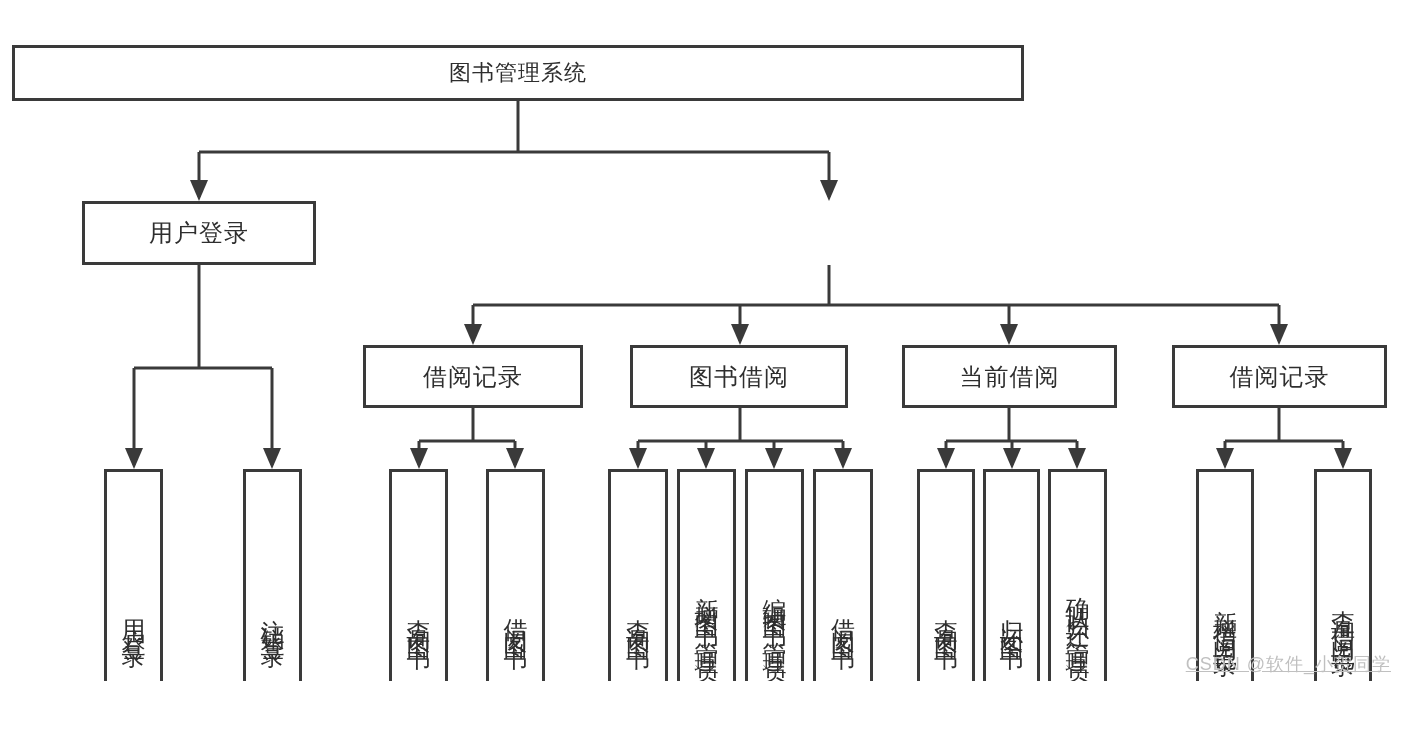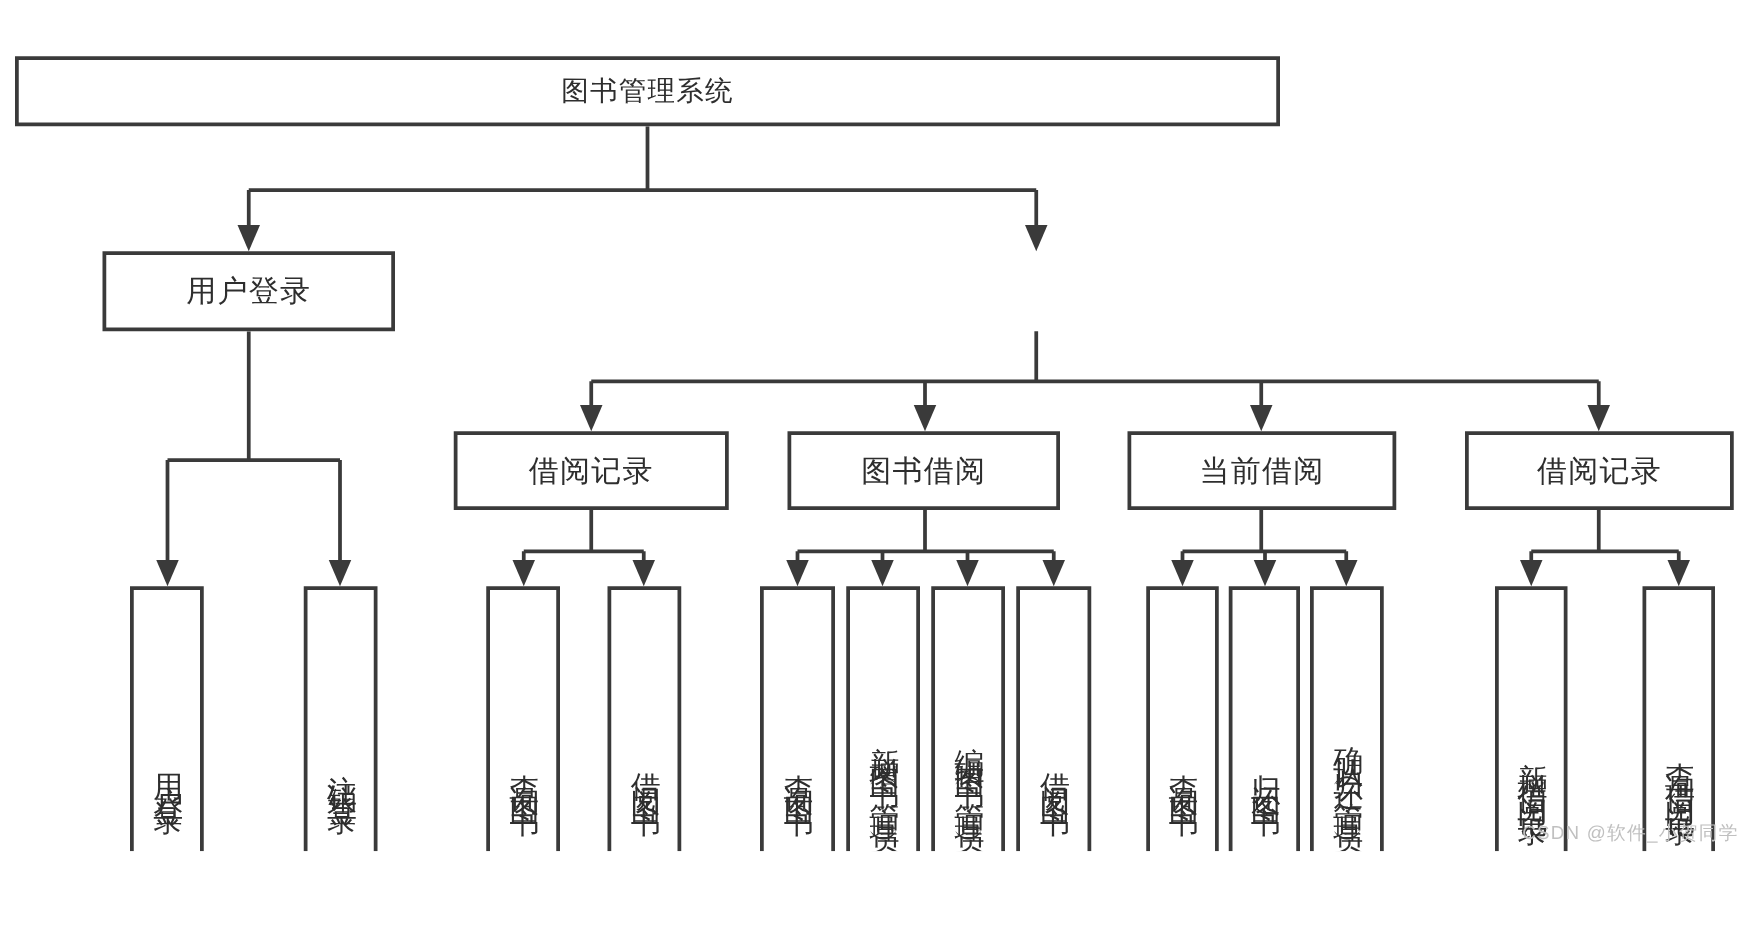--- a/index.html
+++ b/index.html
@@ -34,25 +34,26 @@
     writing-mode:vertical-rl;
     text-orientation:mixed;
     font-size:24px;
     line-height:1;
     letter-spacing:9px;
     white-space:nowrap;
   }
   #watermark{
     position:absolute;
     right:14px;bottom:5px;
-    font-size:15px;
+    font-size:18px;
     color:var(--watermark);
     letter-spacing:1px;
     z-index:5;
     white-space:nowrap;
+    text-decoration:underline;
   }
 </style>
 </head>
 <body>
 
 <div id="canvas">
 
   <svg id="connectors" viewBox="0 0 1405 747" xmlns="http://www.w3.org/2000/svg">
     <g>
       <path d="M518 69 V120"></path>

